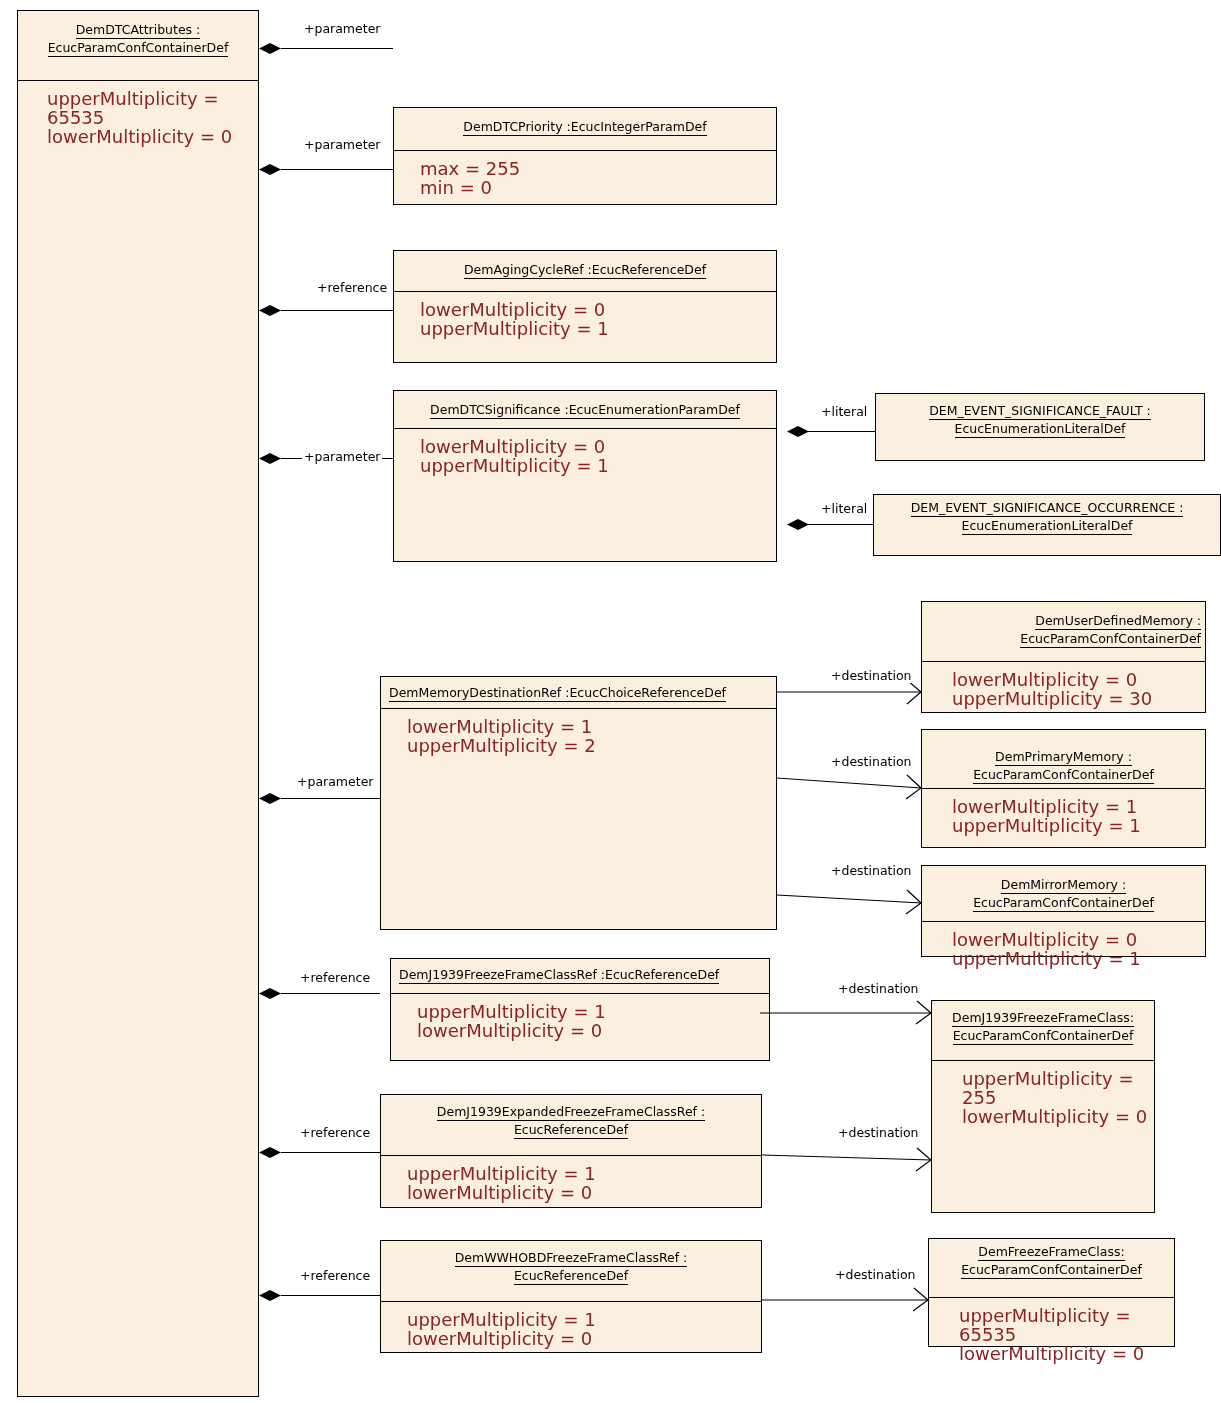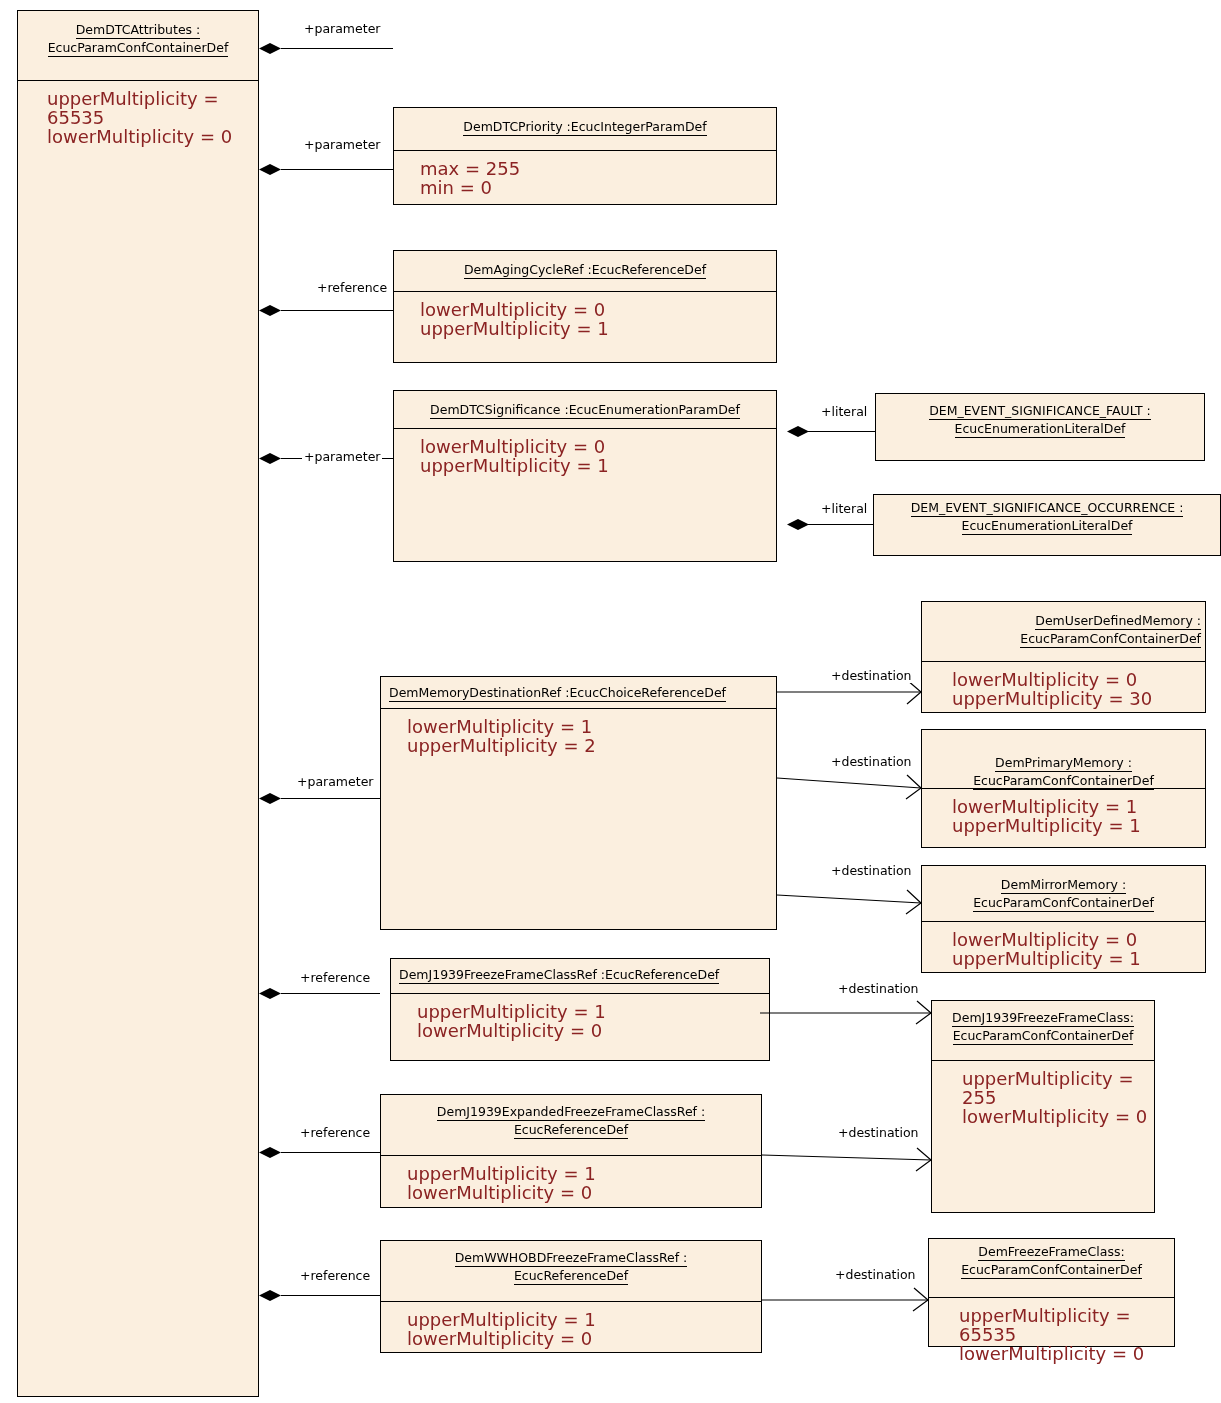--- a/index.html
+++ b/index.html
@@ -108,32 +108,32 @@
       <span class="t">EcucParamConfContainerDef</span>
     </div>
     <div class="uml-div" style="top:59px;"></div>
     <div class="uml-body tight" style="top:62px;">
       <div>lowerMultiplicity = 0</div>
       <div>upperMultiplicity = 30</div>
     </div>
   </div>
 
   <div class="uml-box" style="left:921px;top:729px;width:285px;height:119px;">
-    <div class="uml-head" style="padding-top:24px;">
+    <div class="uml-head" style="padding-top:18px;">
       <span class="t">DemPrimaryMemory :</span><br>
       <span class="t">EcucParamConfContainerDef</span>
     </div>
     <div class="uml-div" style="top:58px;"></div>
     <div class="uml-body tight" style="top:61px;">
       <div>lowerMultiplicity = 1</div>
       <div>upperMultiplicity = 1</div>
     </div>
   </div>
 
-  <div class="uml-box" style="left:921px;top:865px;width:285px;height:108px;">
+  <div class="uml-box" style="left:921px;top:865px;width:285px;height:92px;">
     <div class="uml-head" style="padding-top:10px;">
       <span class="t">DemMirrorMemory :</span><br>
       <span class="t">EcucParamConfContainerDef</span>
     </div>
     <div class="uml-div" style="top:55px;"></div>
     <div class="uml-body tight" style="top:58px;">
       <div>lowerMultiplicity = 0</div>
       <div>upperMultiplicity = 1</div>
     </div>
   </div>

